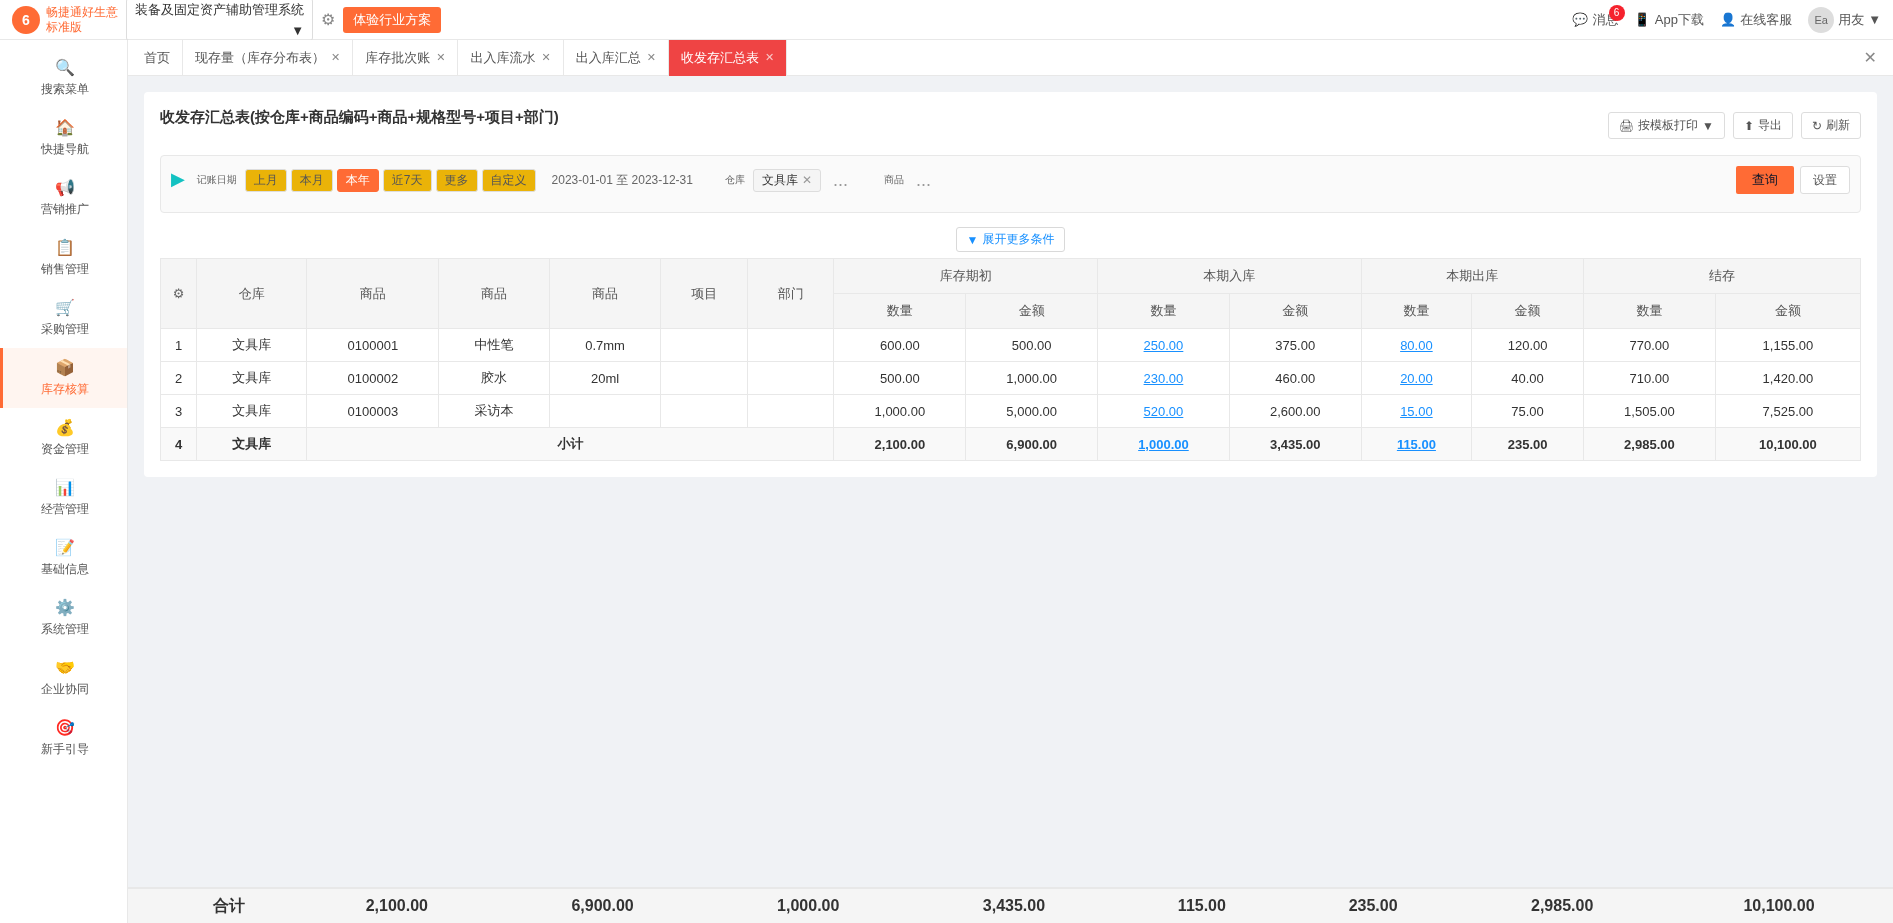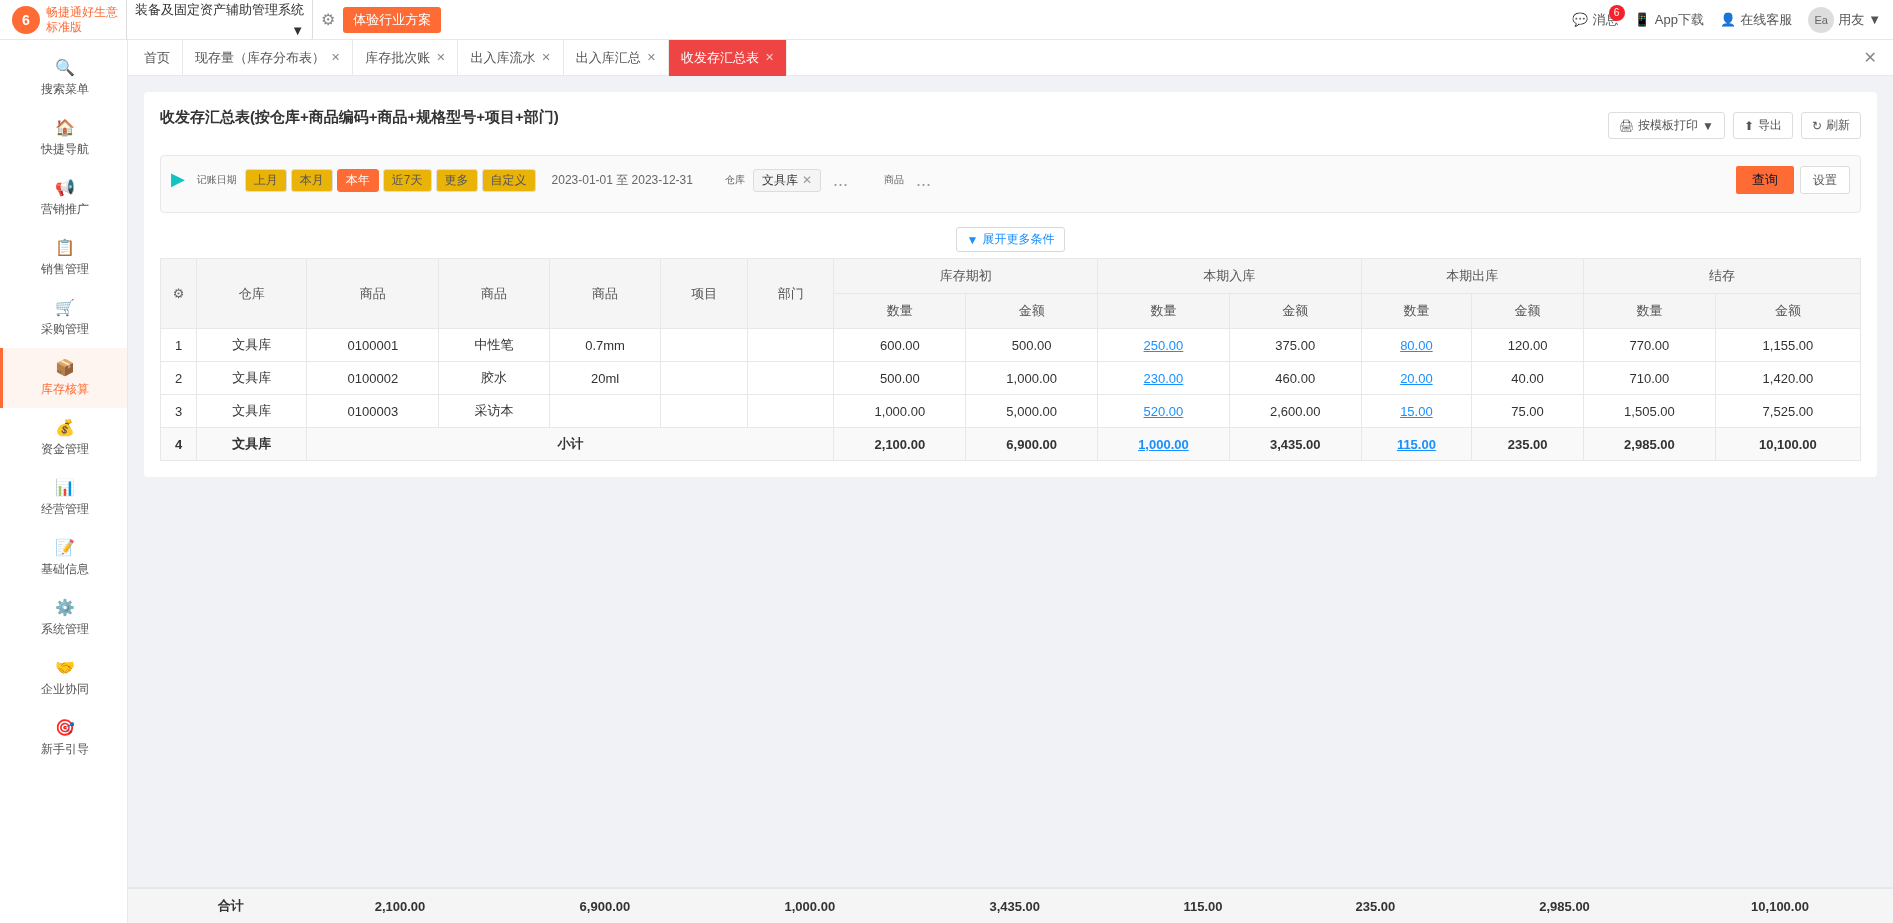--- a/index.html
+++ b/index.html
@@ -370,21 +370,21 @@
                   <td>235.00</td>
                   <td>2,985.00</td>
                   <td>10,100.00</td>
                 </tr>
               </tbody>
             </table>
           </div>
         </div>
       </div>
 
-      <div style="position:absolute; bottom:0; left:128px; right:0; height:36px; background:#f5f5f5; border-top:2px solid #e8e8e8; display:flex; align-items:center; font-weight:bold; font-size:13px;">
+      <div style="position:absolute; bottom:0; left:128px; right:0; height:36px; background:#f5f5f5; border-top:2px solid #e8e8e8; display:flex; align-items:center; font-weight:bold; font-size:16px;">
         <table style="width:100%; border-collapse:collapse;">
           <tbody>
               <tr class="total-row">
             <td style="width:36px; padding:6px 10px; border:none; text-align:center;"></td>
             <td style="padding:6px 10px; border:none; text-align:center; font-weight:bold;" colspan="6">合计</td>
             <td style="padding:6px 10px; border:none; text-align:center;">2,100.00</td>
             <td style="padding:6px 10px; border:none; text-align:center;">6,900.00</td>
             <td style="padding:6px 10px; border:none; text-align:center;">1,000.00</td>
             <td style="padding:6px 10px; border:none; text-align:center;">3,435.00</td>
             <td style="padding:6px 10px; border:none; text-align:center;">115.00</td>

